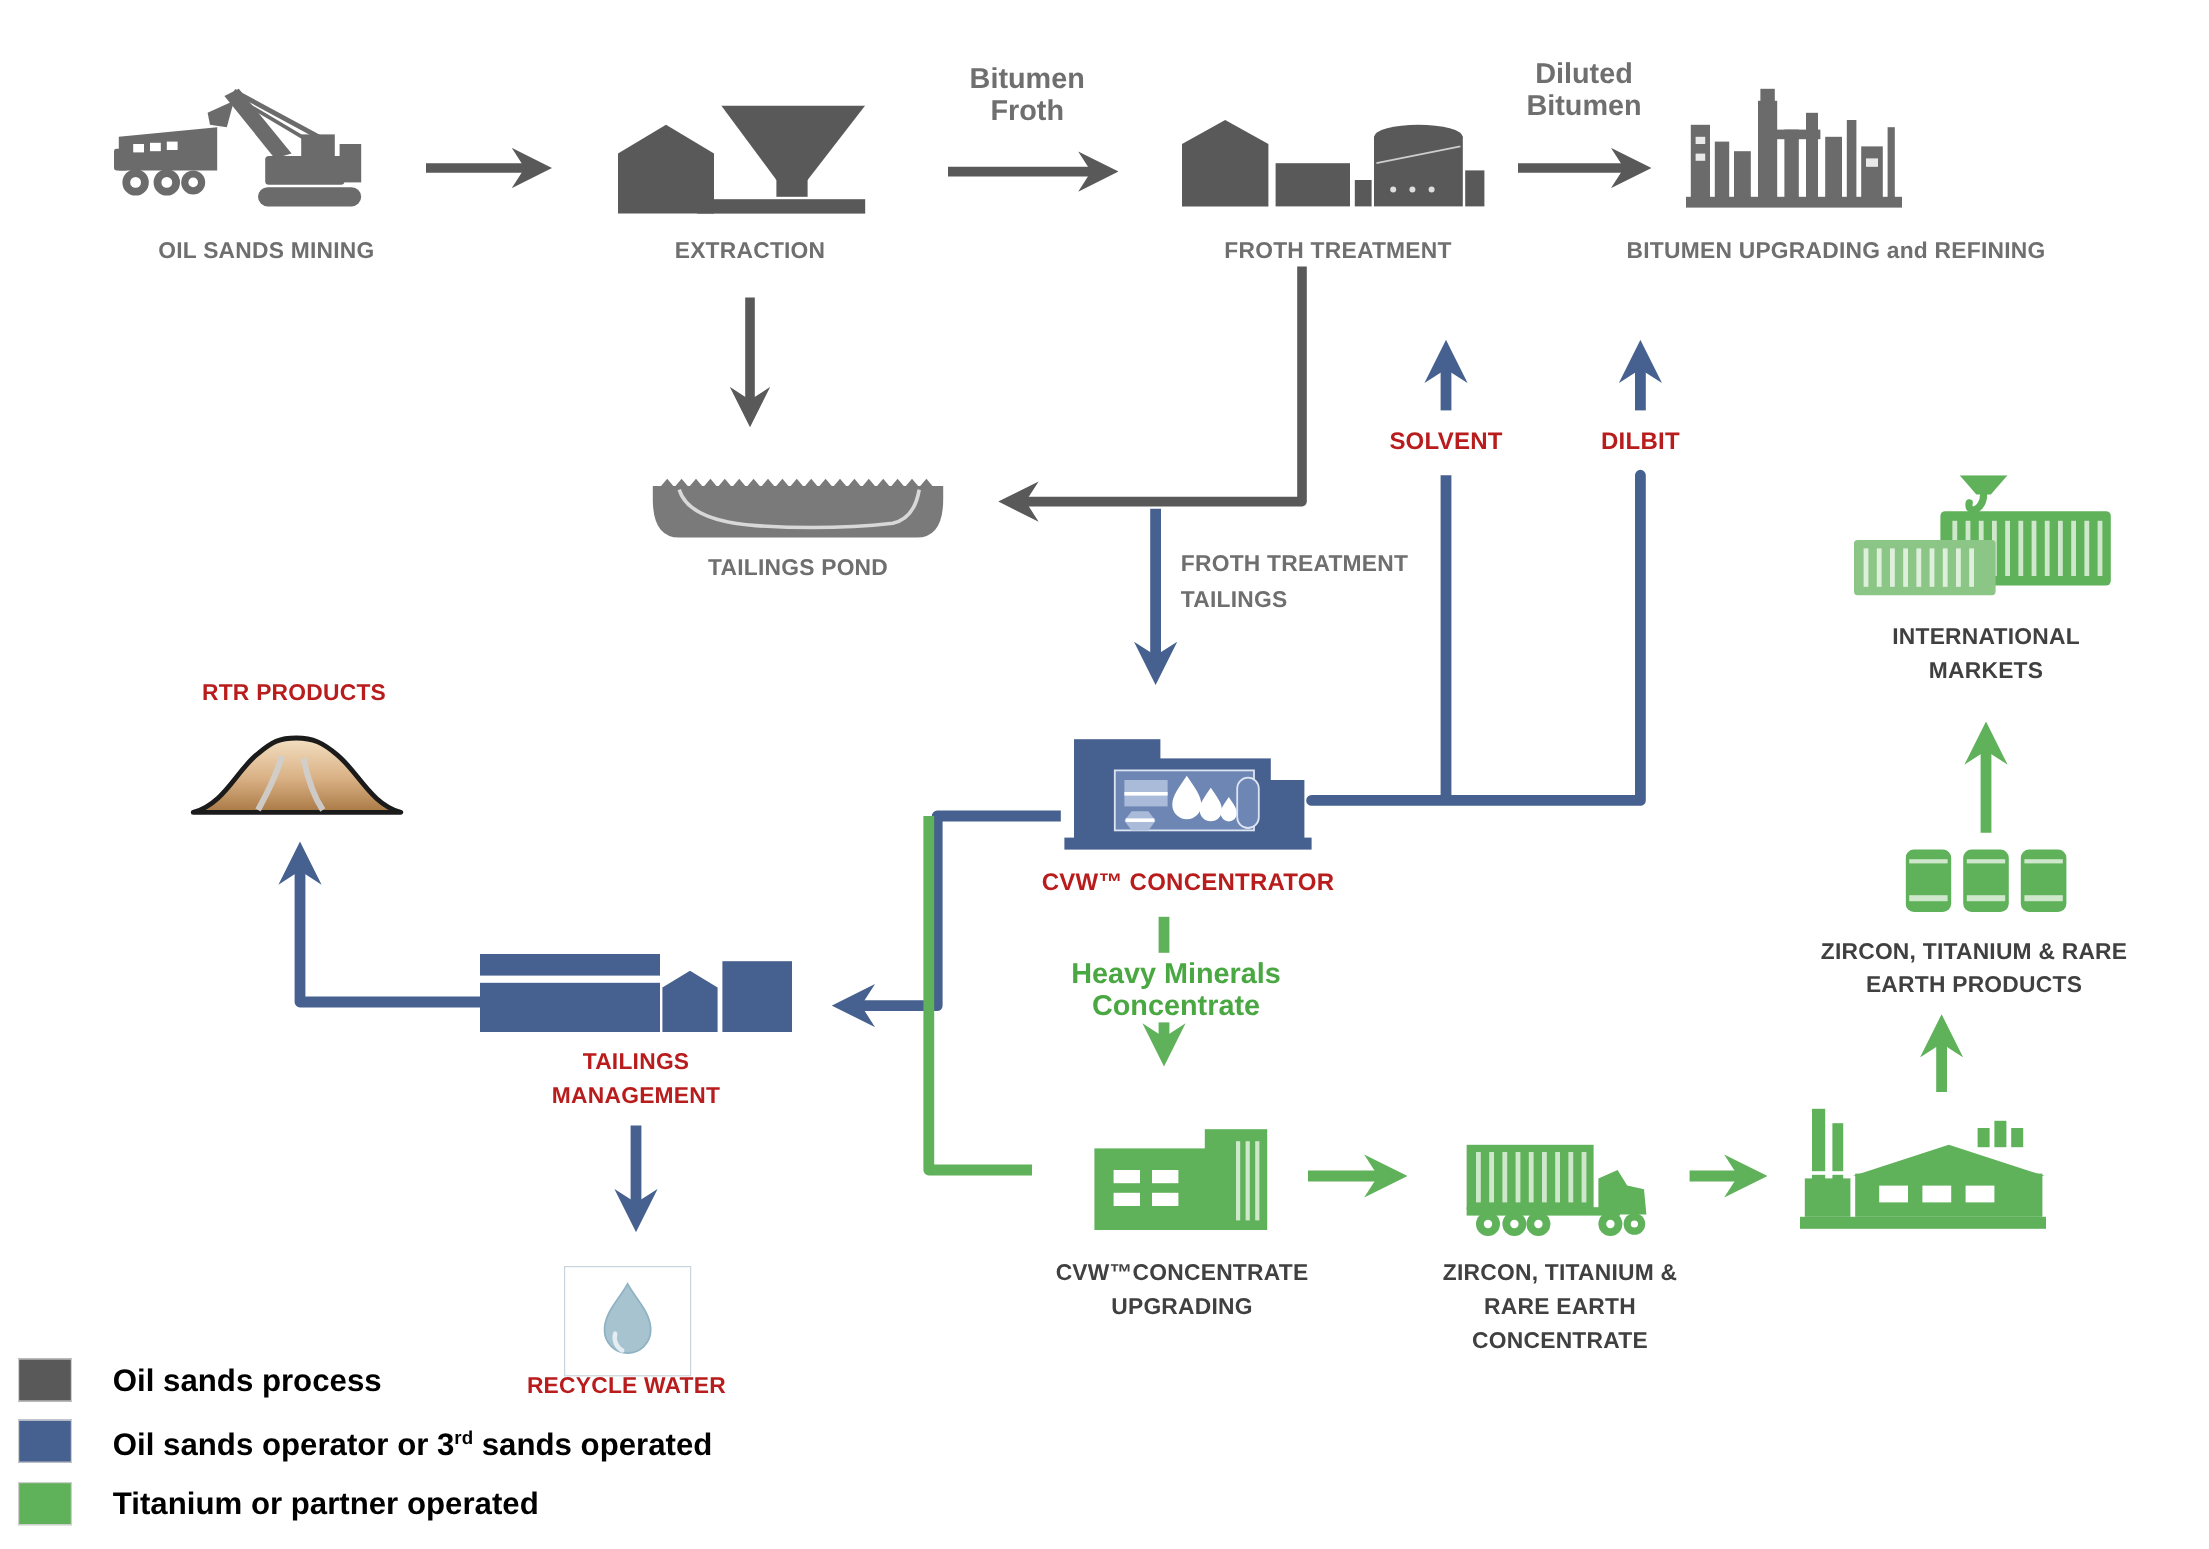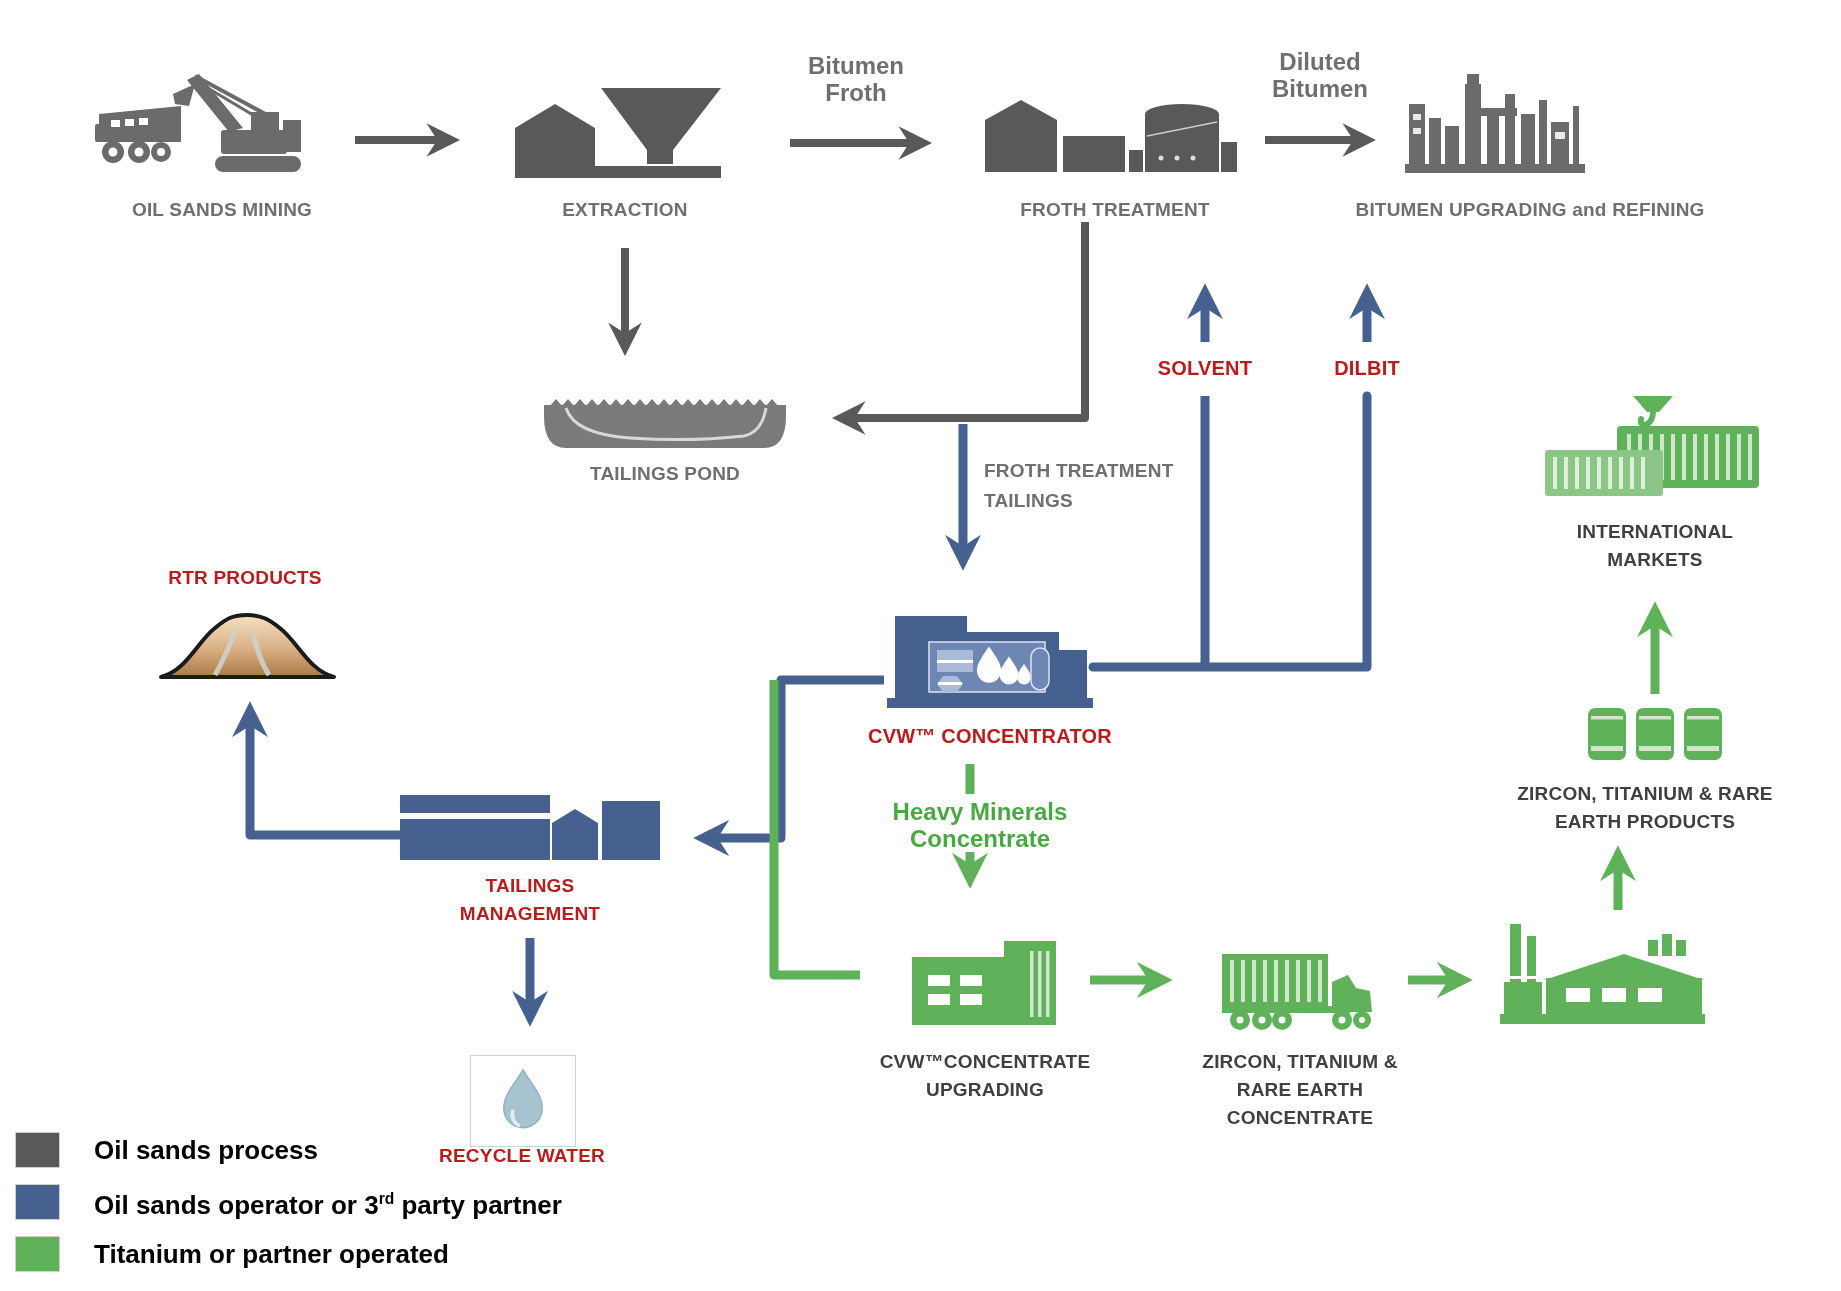--- a/index.html
+++ b/index.html
@@ -366,21 +366,21 @@
       <div>MARKETS</div>
   </div>
 
   <div class="legend">
     <div class="legend-row">
       <div class="legend-swatch" style="background:#595959;"></div>
       <div class="legend-text"><span>Oil sands process</span></div>
     </div>
     <div class="legend-row">
       <div class="legend-swatch" style="background:#46618f;"></div>
-      <div class="legend-text"><span>Oil sands operator or 3</span><sup>rd</sup><span> party  partner</span></div>
+      <div class="legend-text"><span>Oil sands operator or 3</span><sup>rd</sup><span> sands  operated</span></div>
     </div>
     <div class="legend-row">
       <div class="legend-swatch" style="background:#5fb15a;"></div>
       <div class="legend-text"><span>Titanium or partner operated</span></div>
     </div>
   </div>
 
 </div>
 
 </body></html>

